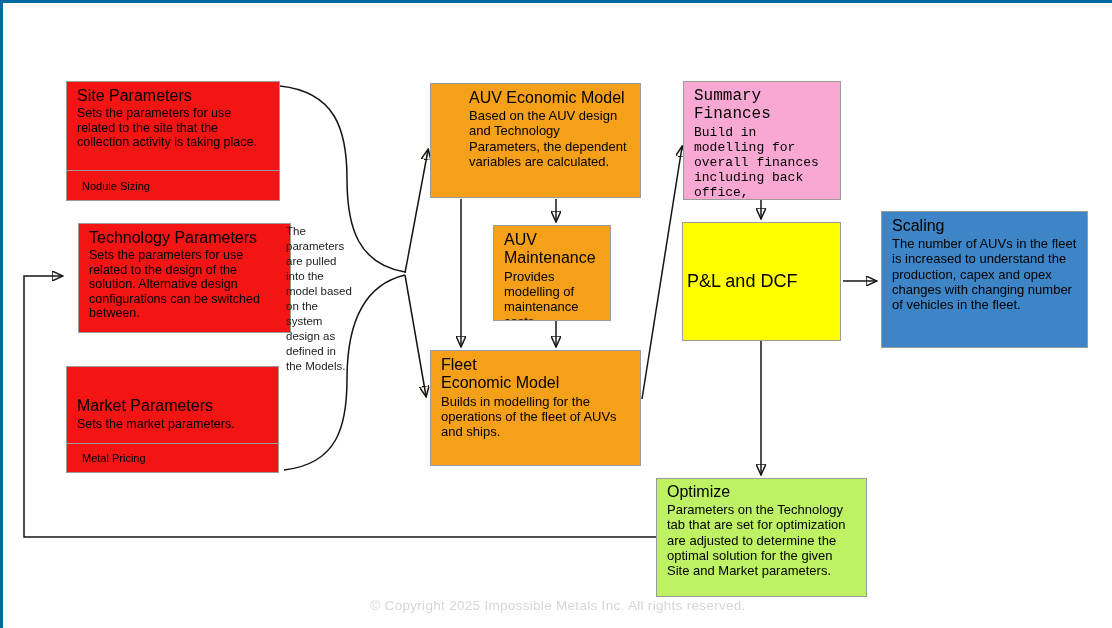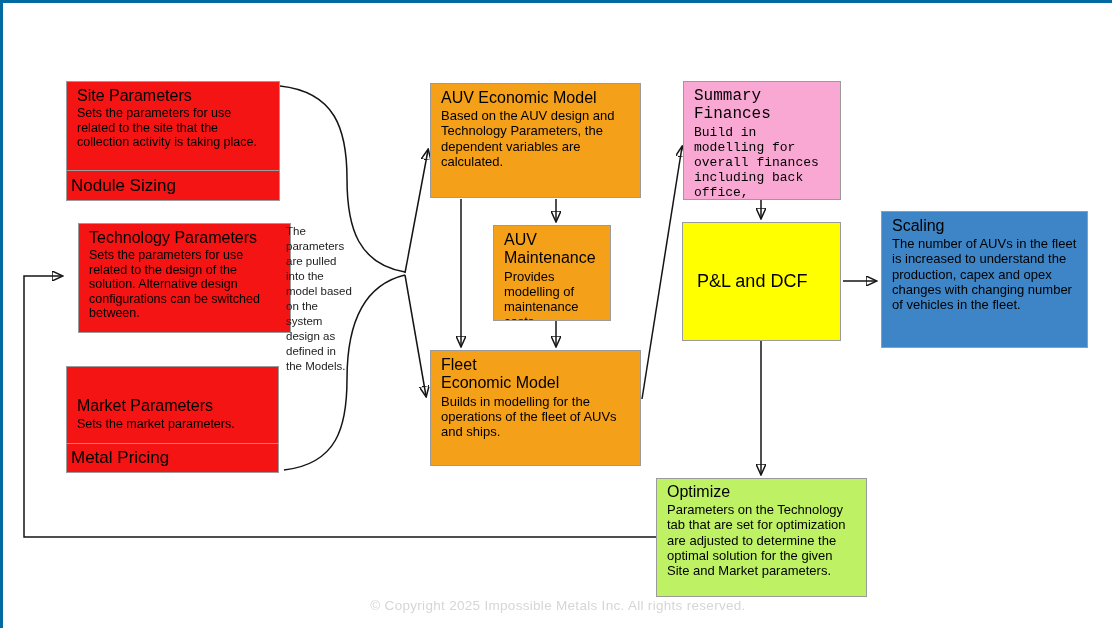--- a/index.html
+++ b/index.html
@@ -16,36 +16,36 @@
     border:1.5px solid #9b9b9b;
     box-sizing:border-box;
     display:flex;flex-direction:column;
     color:#000;
   }
   .box-main{flex:1;padding:5px 10px 4px 10px;display:flex;flex-direction:column;overflow:hidden;}
   .box-title{font-size:16px;line-height:1.15;white-space:pre-line;margin-bottom:1px;}
   .box-desc{font-size:12.5px;line-height:1.16;}
   .box-sub{
     border-top:1.5px solid #9b9b9b;
-    font-size:17px;
-    padding:4px 4px;
+    font-size:11px;
+    padding:4px 15px;
     display:flex;align-items:center;
   }
   .site   {left:63px;  top:78px;  width:214px; height:120px;}
   .site .box-sub{height:30px;box-sizing:border-box;}
   .tech   {left:63px;  top:220px; width:213px; height:110px;margin-left:12px;}
   .market {left:63px;  top:363px; width:213px; height:107px;}
   .market .box-main{justify-content:flex-end;}
   .market .box-sub{height:29px;box-sizing:border-box;}
-  .auv-econ {left:427px; top:80px;  width:211px; height:115px;}
+  .auv-econ {left:427px; top:80px;  width:211px; height:115px;padding-left:28px;}
   .auv-maint{left:490px; top:222px; width:118px; height:96px;}
   .fleet    {left:427px; top:347px; width:211px; height:116px;}
   .summary  {left:680px; top:78px;  width:158px; height:119px;}
   .pl       {left:679px; top:219px; width:159px; height:119px;}
-  .pl .box-main{justify-content:center;padding-left:14px;}
+  .pl .box-main{justify-content:center;padding-left:4px;}
   .pl .box-title{font-size:18px;}
   .scaling  {left:878px; top:208px; width:207px; height:137px;}
   .optimize {left:653px; top:475px; width:211px; height:119px;}
   .optimize .box-main{padding-top:4px;}
   .note{
     position:absolute;left:283px;top:221px;width:66px;
     font-size:11.5px;line-height:15px;color:#1c1c1c;
   }
   .copyright{
     position:absolute;left:0;right:0;top:595px;

